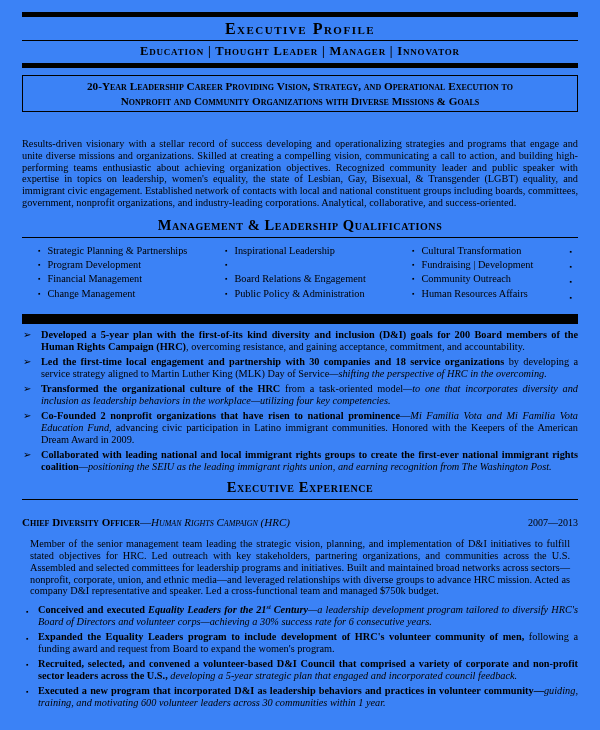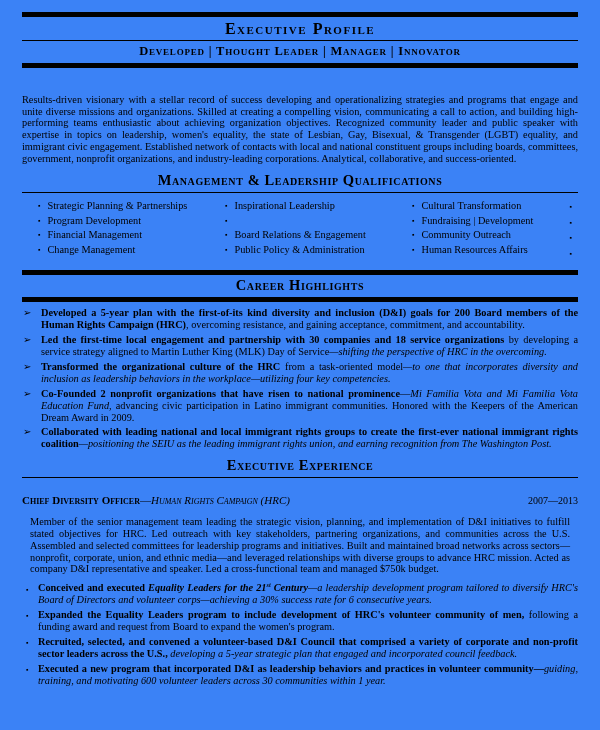--- a/index.html
+++ b/index.html
@@ -73,23 +73,27 @@
   sup { font-size: 0.6em; line-height: 0; }
 </style>
 </head>
 <body>
 
 <div class="page">
 
   <div class="rule-thick"></div>
   <div class="title">Executive Profile</div>
   <div class="rule-thin"></div>
-  <div class="subtitle">Developed | Thought Leader | Manager | Innovator</div>
+  <div class="subtitle">Education | Thought Leader | Manager | Innovator</div>
   <div class="rule-thick"></div>
 
+  <div class="banner">
+    <div>20-Year Leadership Career Providing Vision, Strategy, and Operational Execution to</div>
+    <div>Nonprofit and Community Organizations with Diverse Missions &amp; Goals</div>
+  </div>
 
   <p class="body-text summary">Results-driven visionary with a stellar record of success developing and operationalizing strategies and programs that engage and unite diverse missions and organizations. Skilled at creating a compelling vision, communicating a call to action, and building high-performing teams enthusiastic about achieving organization objectives. Recognized community leader and public speaker with expertise in topics on leadership, women's equality, the state of Lesbian, Gay, Bisexual, &amp; Transgender (LGBT) equality, and immigrant civic engagement. Established network of contacts with local and national constituent groups including boards, committees, government, nonprofit organizations, and industry-leading corporations. Analytical, collaborative, and success-oriented.</p>
 
   <div class="section-title underlined">Management &amp; Leadership Qualifications</div>
 
   <div class="quali">
     <ul class="col1">
       <li>
           <span class="sq-icon">▪</span>
           <span>Strategic Planning &amp; Partnerships</span>
@@ -144,21 +148,20 @@
     </ul>
     <ul class="tail">
       <li><span class="sq-icon">▪</span></li>
       <li><span class="sq-icon">▪</span></li>
       <li><span class="sq-icon">▪</span></li>
       <li><span class="sq-icon">▪</span></li>
     </ul>
   </div>
 
   <div class="rule-thick"></div>
-  <div class="section-title ch-title">Career Highlights</div>
   <div class="rule-thick"></div>
 
   <ul class="highlights">
     <li><span class="arrow-icon">➢</span><span><span style="font-weight: bold;">Developed a 5-year plan with the first-of-its kind diversity and inclusion (D&amp;I) goals for 200 Board members of the Human Rights Campaign (HRC)</span><span>, overcoming resistance, and gaining acceptance, commitment, and accountability.</span></span></li>
     <li><span class="arrow-icon">➢</span><span><span style="font-weight: bold;">Led the first-time local engagement and partnership with 30 companies and 18 service organizations</span><span> by developing a service strategy aligned to Martin Luther King (MLK) Day of Service</span><span style="font-style: italic;">—shifting the perspective of HRC in the overcoming.</span></span></li>
     <li><span class="arrow-icon">➢</span><span><span style="font-weight: bold;">Transformed the organizational culture of the HRC</span><span> from a task-oriented model</span><span style="font-style: italic;">—to one that incorporates diversity and inclusion as leadership behaviors in the workplace—utilizing four key competencies.</span></span></li>
     <li><span class="arrow-icon">➢</span><span><span style="font-weight: bold;">Co-Founded 2 nonprofit organizations that have risen to national prominence</span><span>—</span><span style="font-style: italic;">Mi Familia Vota and Mi Familia Vota Education Fund</span><span>, advancing civic participation in Latino immigrant communities. Honored with the Keepers of the American Dream Award in 2009.</span></span></li>
     <li><span class="arrow-icon">➢</span><span><span style="font-weight: bold;">Collaborated with leading national and local immigrant rights groups to create the first-ever national immigrant rights coalition</span><span style="font-style: italic;">—positioning the SEIU as the leading immigrant rights union, and earning recognition from </span><span style="font-style: italic;">The Washington Post.</span></span></li>
   </ul>
 

